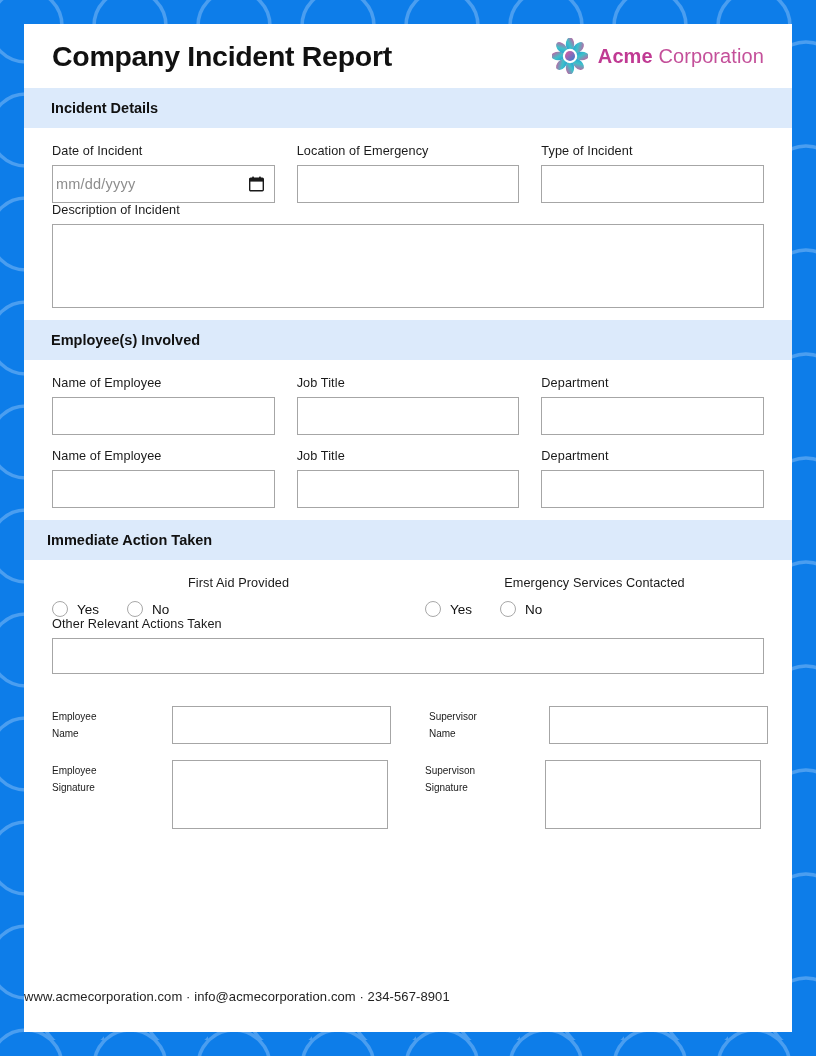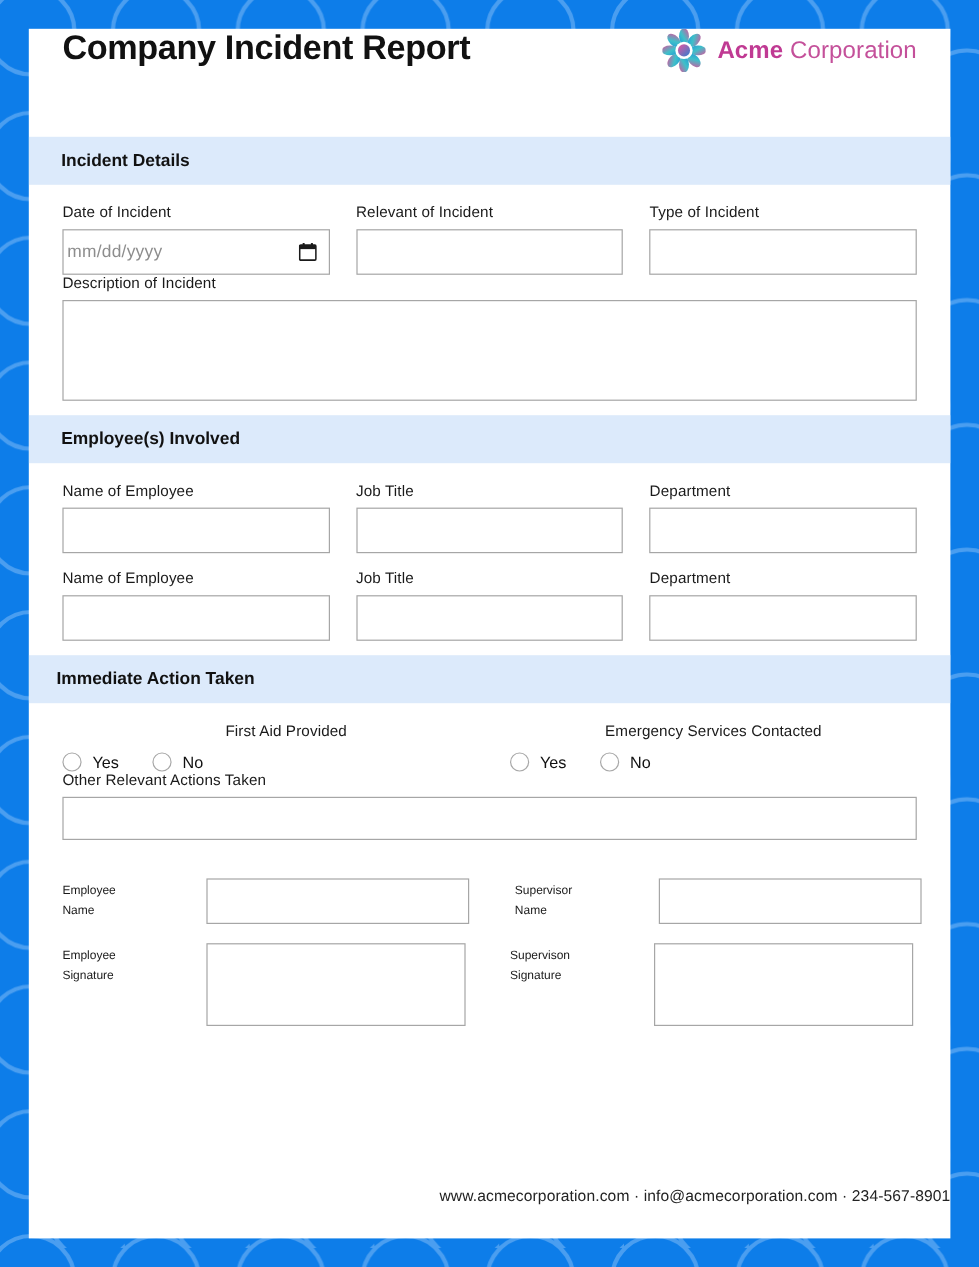--- a/index.html
+++ b/index.html
@@ -32,23 +32,23 @@
     top: 24px;
     width: 768px;
     height: 1008px;
     background: #ffffff;
     z-index: 1;
     overflow: hidden;
   }
 
   
   .doc-header {
-    height: 90px;
-    display: flex;
-    align-items: flex-start;
+    height: 64px;
+    display: flex;
+    align-items: center;
     justify-content: space-between;
     padding: 0 28px 0 28px;
   }
   .doc-title {
     font-size: 28.5px;
     font-weight: bold;
     color: #111111;
     letter-spacing: -0.3px;
     white-space: nowrap;
   }
@@ -192,21 +192,21 @@
   }
   .sp-a { width: 38px; flex: 0 0 38px; }
   .sp-b { width: 37px; flex: 0 0 37px; }
 
   
   .doc-footer {
     position: absolute;
     left: 0;
     right: 0;
     bottom: 28px;
-    text-align: right;
+    text-align: left;
     font-size: 13px;
     color: #232323;
     letter-spacing: 0.1px;
   }
 </style>
 </head>
 <body>
 
 <div id="backdrop">
   <svg viewBox="0 0 816 1056" xmlns="http://www.w3.org/2000/svg" aria-hidden="true">
@@ -275,21 +275,21 @@
             <svg viewBox="0 0 15 16" xmlns="http://www.w3.org/2000/svg">
               <rect x="0.7" y="2.2" width="13.6" height="12.6" rx="1" fill="#ffffff" stroke="#1a1a1a" stroke-width="1.4"></rect>
               <rect x="0.7" y="2.2" width="13.6" height="3.4" fill="#1a1a1a"></rect>
               <rect x="3.2" y="0.4" width="1.7" height="3.2" rx="0.5" fill="#1a1a1a"></rect>
               <rect x="10.1" y="0.4" width="1.7" height="3.2" rx="0.5" fill="#1a1a1a"></rect>
             </svg>
           </span>
         </div>
       </div>
       <div class="col">
-        <div class="field-label">Relevant of Incident</div>
+        <div class="field-label">Location of Emergency</div>
         <div class="textbox"></div>
       </div>
       <div class="col">
         <div class="field-label">Type of Incident</div>
         <div class="textbox"></div>
       </div>
     </div>
 
     <div class="mt16">
       <div class="field-label">Description of Incident</div>

